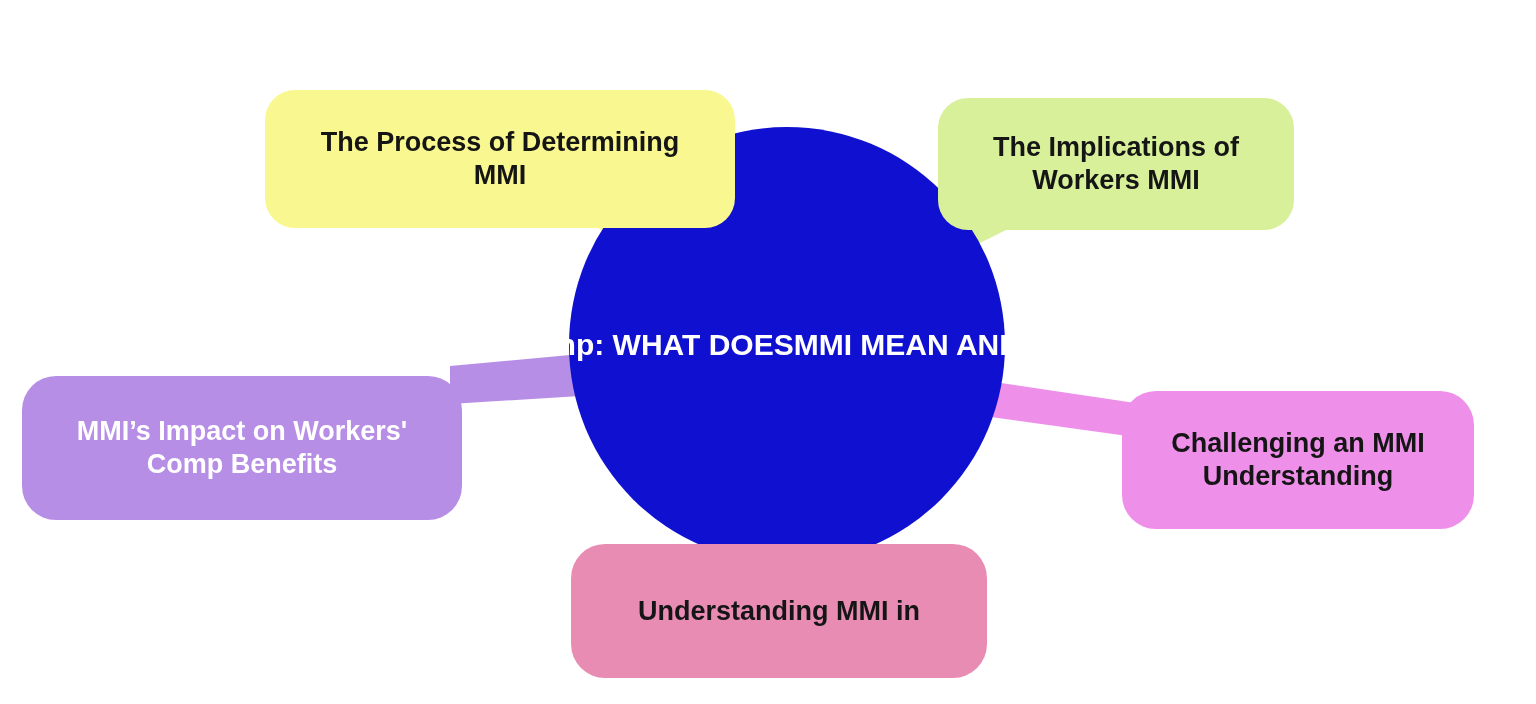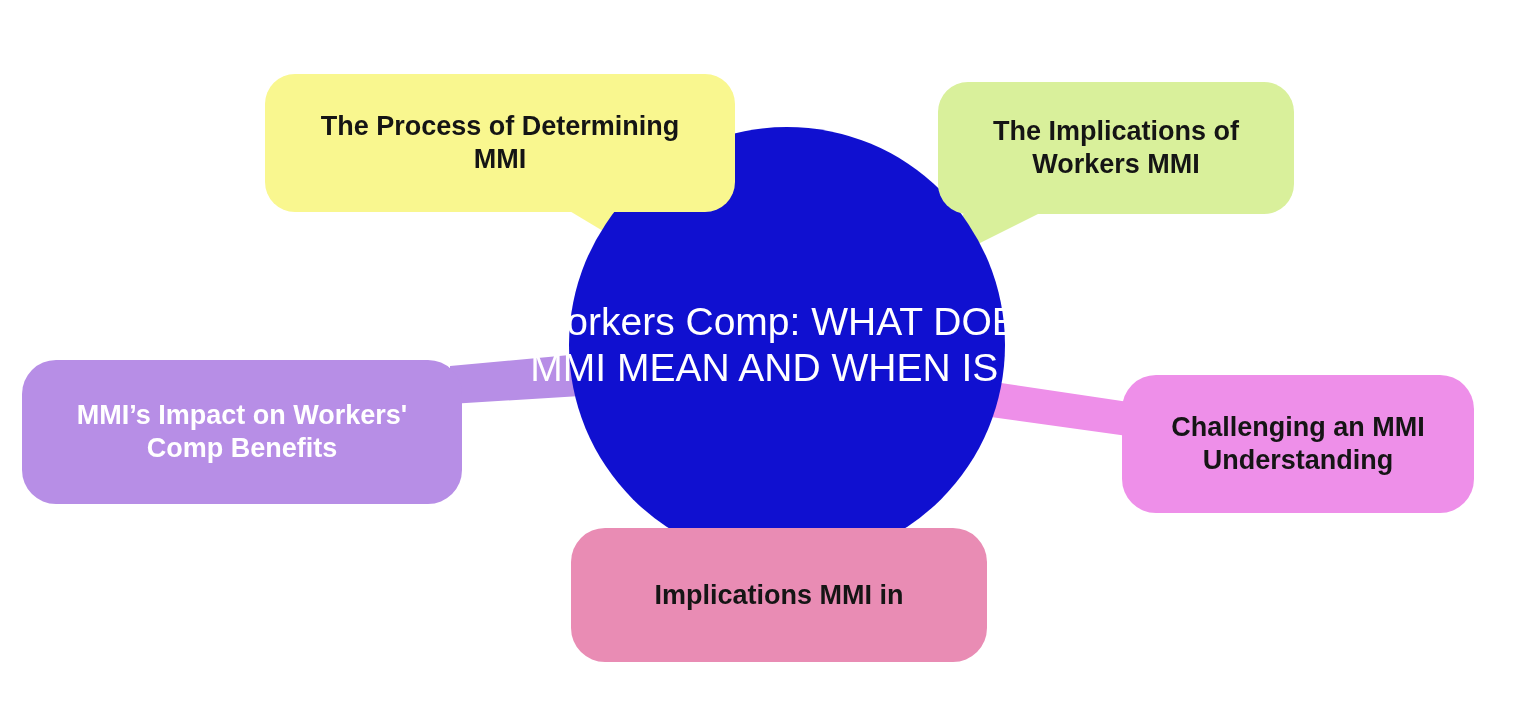--- a/index.html
+++ b/index.html
@@ -21,39 +21,39 @@
     width: 1536px; height: 704px;
     z-index: 1;
   }
   .center-circle {
     position: absolute;
     left: 569px; top: 127px;
     width: 436px; height: 436px;
     border-radius: 50%;
     z-index: 2;
     display: flex;
-    flex-direction: column;
     align-items: center;
     justify-content: center;
     text-align: center;
-    font-weight: 400;
-    font-size: 39px;
+    font-weight: 700;
+    font-size: 30px;
     line-height: 1.18;
   }
   .bubble {
     position: absolute;
     z-index: 3;
     display: flex;
     flex-direction: column;
     align-items: center;
     justify-content: center;
     text-align: center;
     font-weight: 700;
     font-size: 27px;
     line-height: 1.22;
+    margin-top: 16px;
   }
   .bubble .line, .center-circle .line { white-space: nowrap; }
   .bubble-process       { left: 265px;  top: 74px;  width: 470px; height: 138px; border-radius: 30px; }
   .bubble-implications  { left: 938px;  top: 82px;  width: 356px; height: 132px; border-radius: 30px; justify-content: center; }
   .bubble-impact        { left: 22px;   top: 360px; width: 440px; height: 144px; border-radius: 34px; }
   .bubble-challenging   { left: 1122px; top: 375px; width: 352px; height: 138px; border-radius: 34px; align-items: center; }
   .bubble-understanding { left: 571px;  top: 528px; width: 416px; height: 134px; border-radius: 34px; }
 </style>
 </head>
 <body>
@@ -86,16 +86,16 @@
     <div class="line">MMI’s Impact on Workers'</div>
     <div class="line">Comp Benefits</div>
   </div>
 
   <div class="bubble bubble-challenging" style="background-color: rgb(238, 143, 233); color: rgb(21, 21, 21);">
     <div class="line">Challenging an MMI</div>
     <div class="line">Understanding</div>
   </div>
 
   <div class="bubble bubble-understanding" style="background-color: rgb(233, 140, 180); color: rgb(21, 21, 21);">
-    <div class="line">Implications MMI in</div>
+    <div class="line">Understanding MMI in</div>
   </div>
 
 </div>
 
 </body></html>

